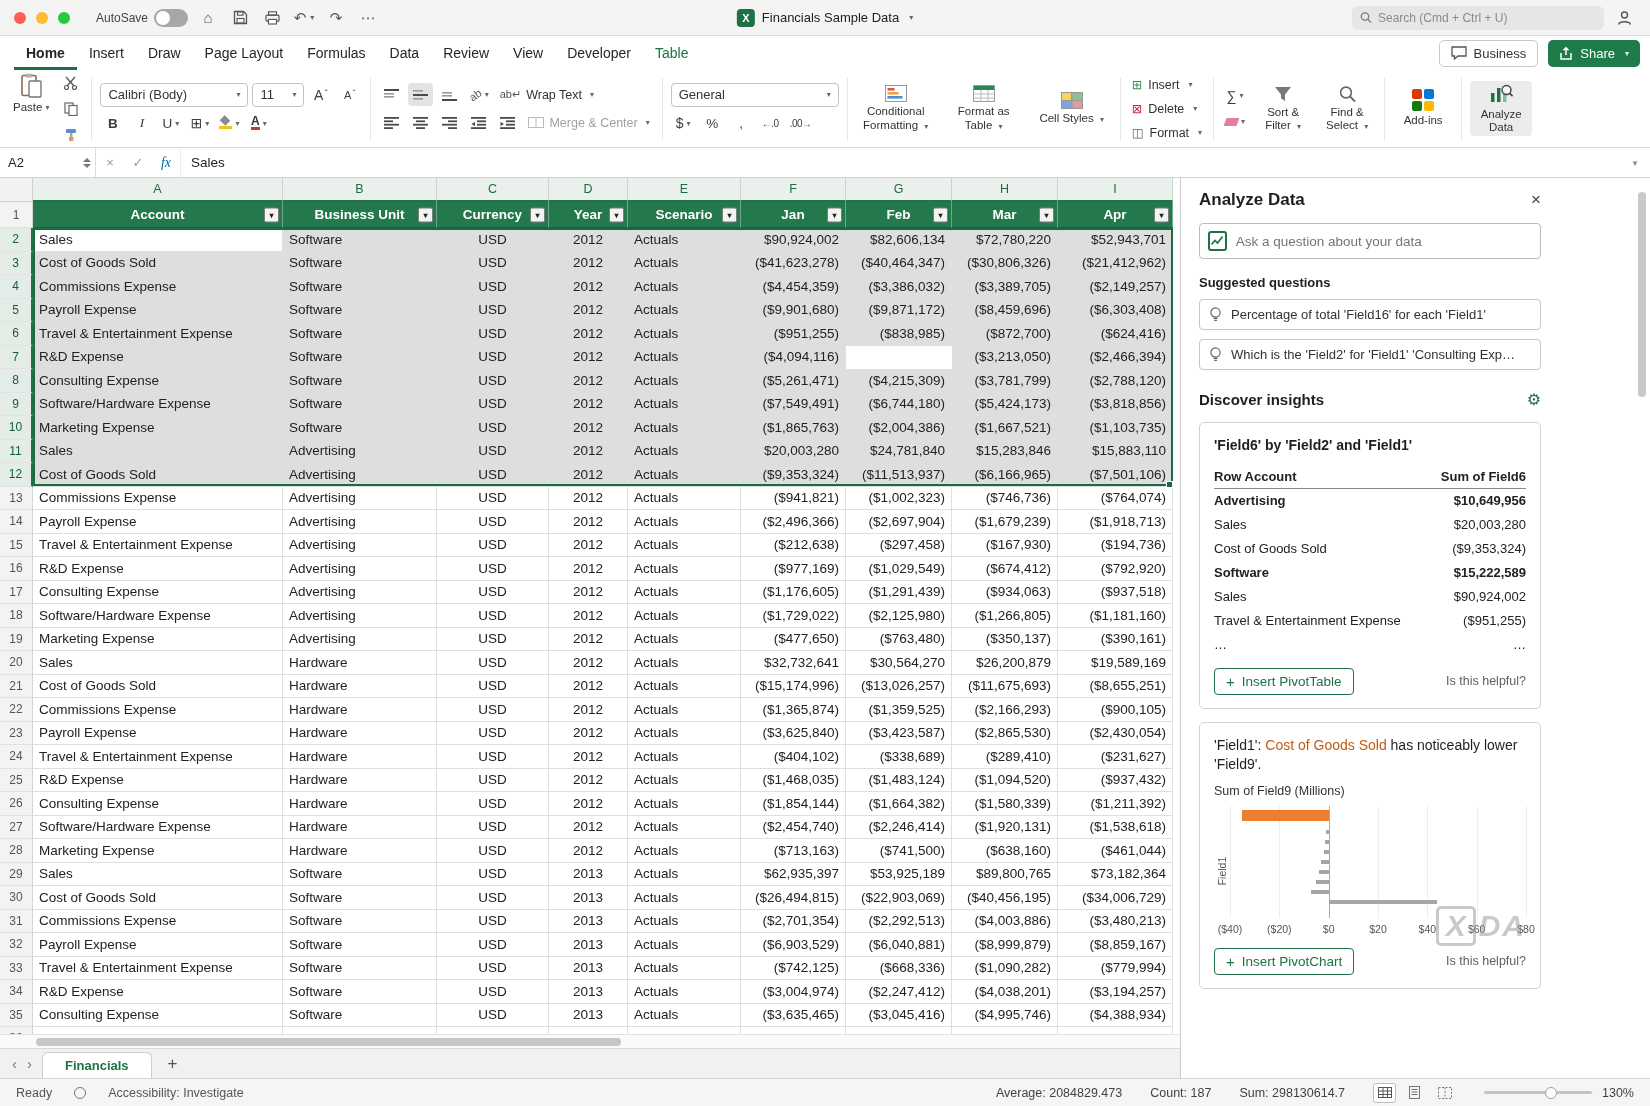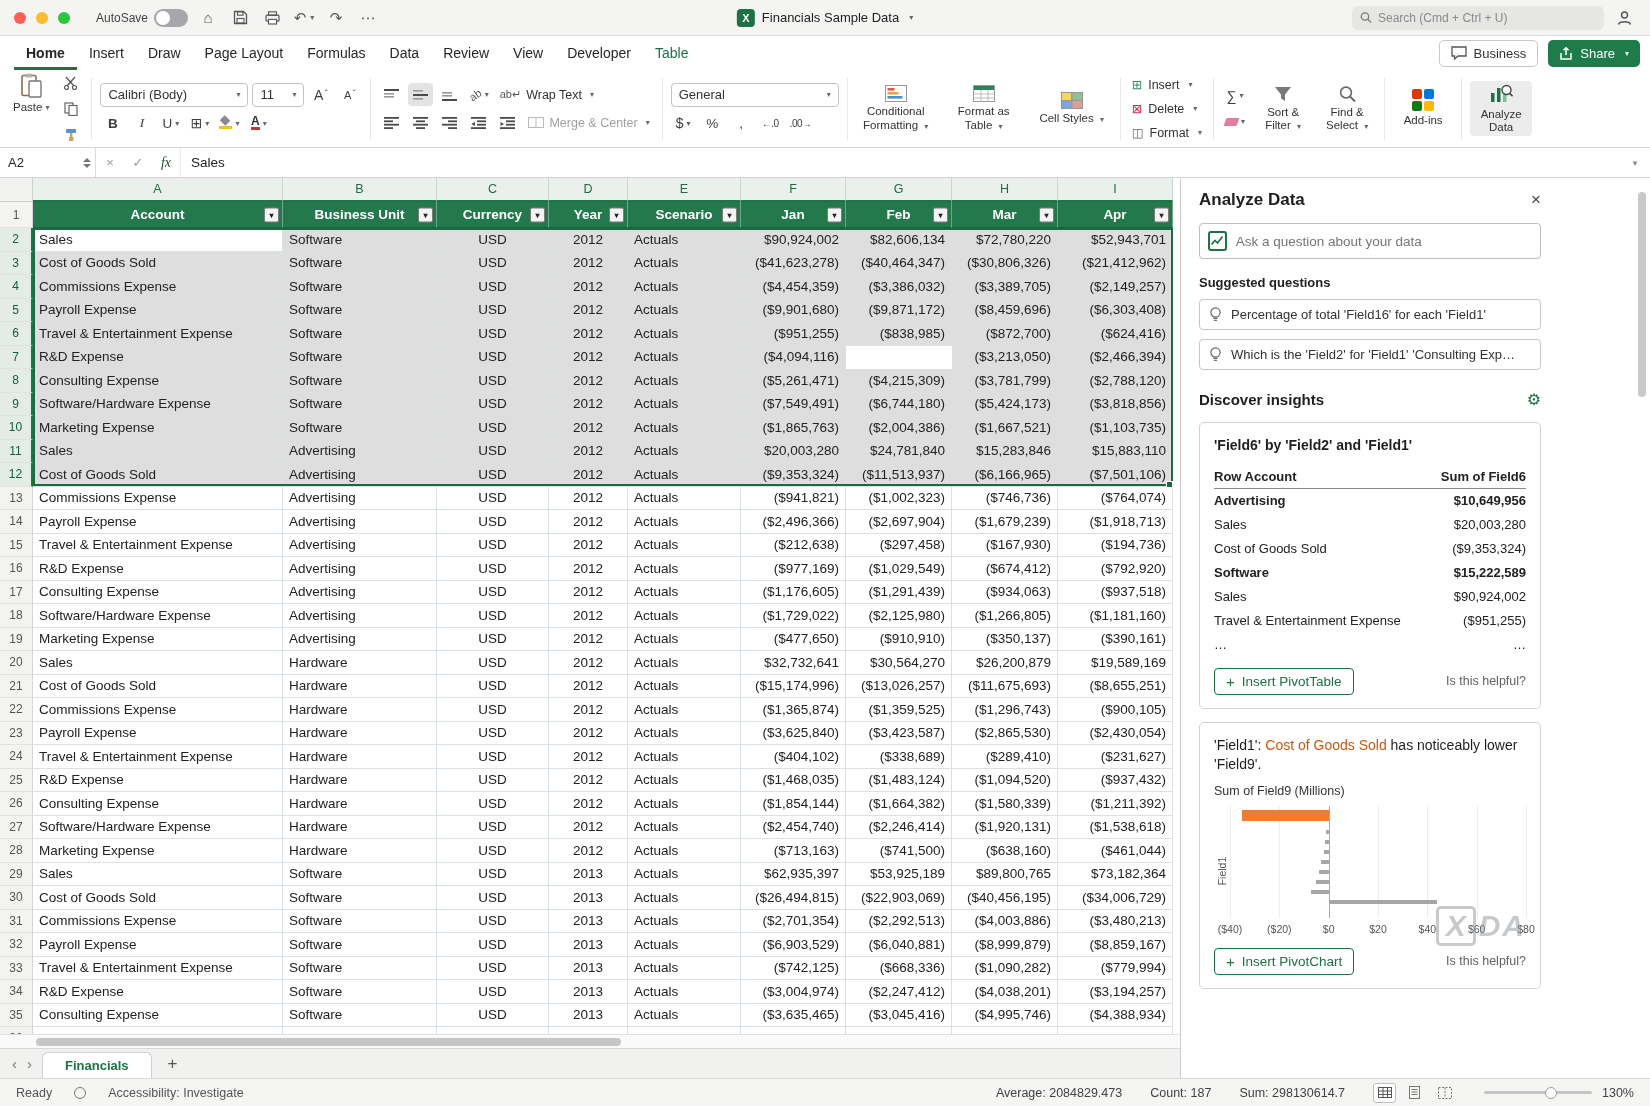--- a/index.html
+++ b/index.html
@@ -68,21 +68,21 @@
   .addinsicon i{width:10px;height:10px;border-radius:2px;display:block}
 
   
   .fbar{height:30px;border-bottom:1px solid #d2d2d2;display:flex;align-items:stretch;background:#fff}
   .namebox{width:96px;display:flex;align-items:center;padding:0 8px;font-size:13px;color:#222;position:relative;border-right:1px solid #dcdcdc}
   .stepper{position:absolute;right:4px;top:0;bottom:0;display:flex;flex-direction:column;justify-content:center;gap:2px}
   .stepper i{display:block;width:0;height:0;border-left:4px solid transparent;border-right:4px solid transparent}
   .stepper i.up{border-bottom:4px solid #777}
   .stepper i.dn{border-top:4px solid #777}
   .fico{width:28px;display:flex;align-items:center;justify-content:center;color:#9a9a9a;font-size:13px}
-  .fico.fx{font-style:italic;font-family:"Liberation Serif",serif;color:#14532d;font-size:14px}
+  .fico.fx{font-style:italic;font-family:"Liberation Serif",serif;color:#0369a1;font-size:14px}
   .fcontent{flex:1;display:flex;align-items:center;padding-left:10px;font-size:13.5px;color:#222;border-left:1px solid #ececec}
   .fcollapse{width:30px;display:flex;align-items:center;justify-content:center;color:#888;font-size:9px}
 
   
   .main{display:flex;height:900px}
   .sheetarea{width:1180px;display:flex;flex-direction:column;background:#fff}
   .gridwrap{height:856px;position:relative;overflow:hidden;background:#fff}
   .colhead{display:flex;height:24px}
   .corner{width:33px;background:#f2f2f1;border-right:1px solid #cfcfcf;border-bottom:1px solid #cfcfcf}
   .colletter{height:24px;text-align:center;font-size:12.5px;line-height:22px;background:#eaf0ec;color:#1e6b41;border-right:1px solid #ccd6d0;border-bottom:2px solid #217346}
@@ -821,21 +821,21 @@
             <div class="cell ar" style="width: 115px;">($1,181,160)</div>
           </div>
           <div class="grow">
             <div class="gut">19</div>
             <div class="cell al" style="width: 250px;">Marketing Expense</div>
             <div class="cell al" style="width: 154px;">Advertising</div>
             <div class="cell ac" style="width: 112px;">USD</div>
             <div class="cell ac" style="width: 79px;">2012</div>
             <div class="cell al" style="width: 113px;">Actuals</div>
             <div class="cell ar" style="width: 105px;">($477,650)</div>
-            <div class="cell ar" style="width: 106px;">($910,910)</div>
+            <div class="cell ar" style="width: 106px;">($763,480)</div>
             <div class="cell ar" style="width: 106px;">($350,137)</div>
             <div class="cell ar" style="width: 115px;">($390,161)</div>
           </div>
           <div class="grow">
             <div class="gut">20</div>
             <div class="cell al" style="width: 250px;">Sales</div>
             <div class="cell al" style="width: 154px;">Hardware</div>
             <div class="cell ac" style="width: 112px;">USD</div>
             <div class="cell ac" style="width: 79px;">2012</div>
             <div class="cell al" style="width: 113px;">Actuals</div>
@@ -858,21 +858,21 @@
           </div>
           <div class="grow">
             <div class="gut">22</div>
             <div class="cell al" style="width: 250px;">Commissions Expense</div>
             <div class="cell al" style="width: 154px;">Hardware</div>
             <div class="cell ac" style="width: 112px;">USD</div>
             <div class="cell ac" style="width: 79px;">2012</div>
             <div class="cell al" style="width: 113px;">Actuals</div>
             <div class="cell ar" style="width: 105px;">($1,365,874)</div>
             <div class="cell ar" style="width: 106px;">($1,359,525)</div>
-            <div class="cell ar" style="width: 106px;">($1,296,743)</div>
+            <div class="cell ar" style="width: 106px;">($2,166,293)</div>
             <div class="cell ar" style="width: 115px;">($900,105)</div>
           </div>
           <div class="grow">
             <div class="gut">23</div>
             <div class="cell al" style="width: 250px;">Payroll Expense</div>
             <div class="cell al" style="width: 154px;">Hardware</div>
             <div class="cell ac" style="width: 112px;">USD</div>
             <div class="cell ac" style="width: 79px;">2012</div>
             <div class="cell al" style="width: 113px;">Actuals</div>
             <div class="cell ar" style="width: 105px;">($3,625,840)</div>

